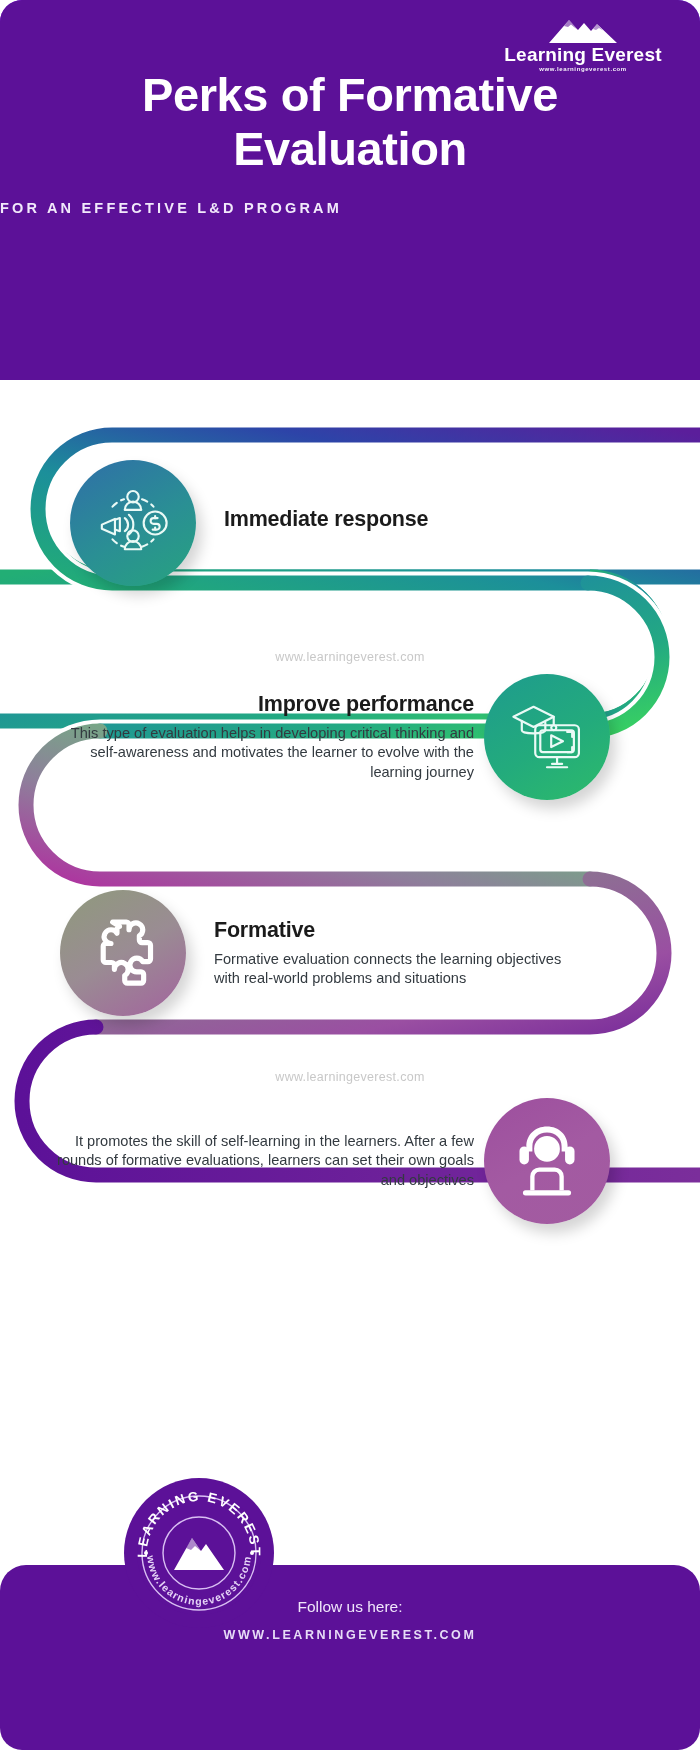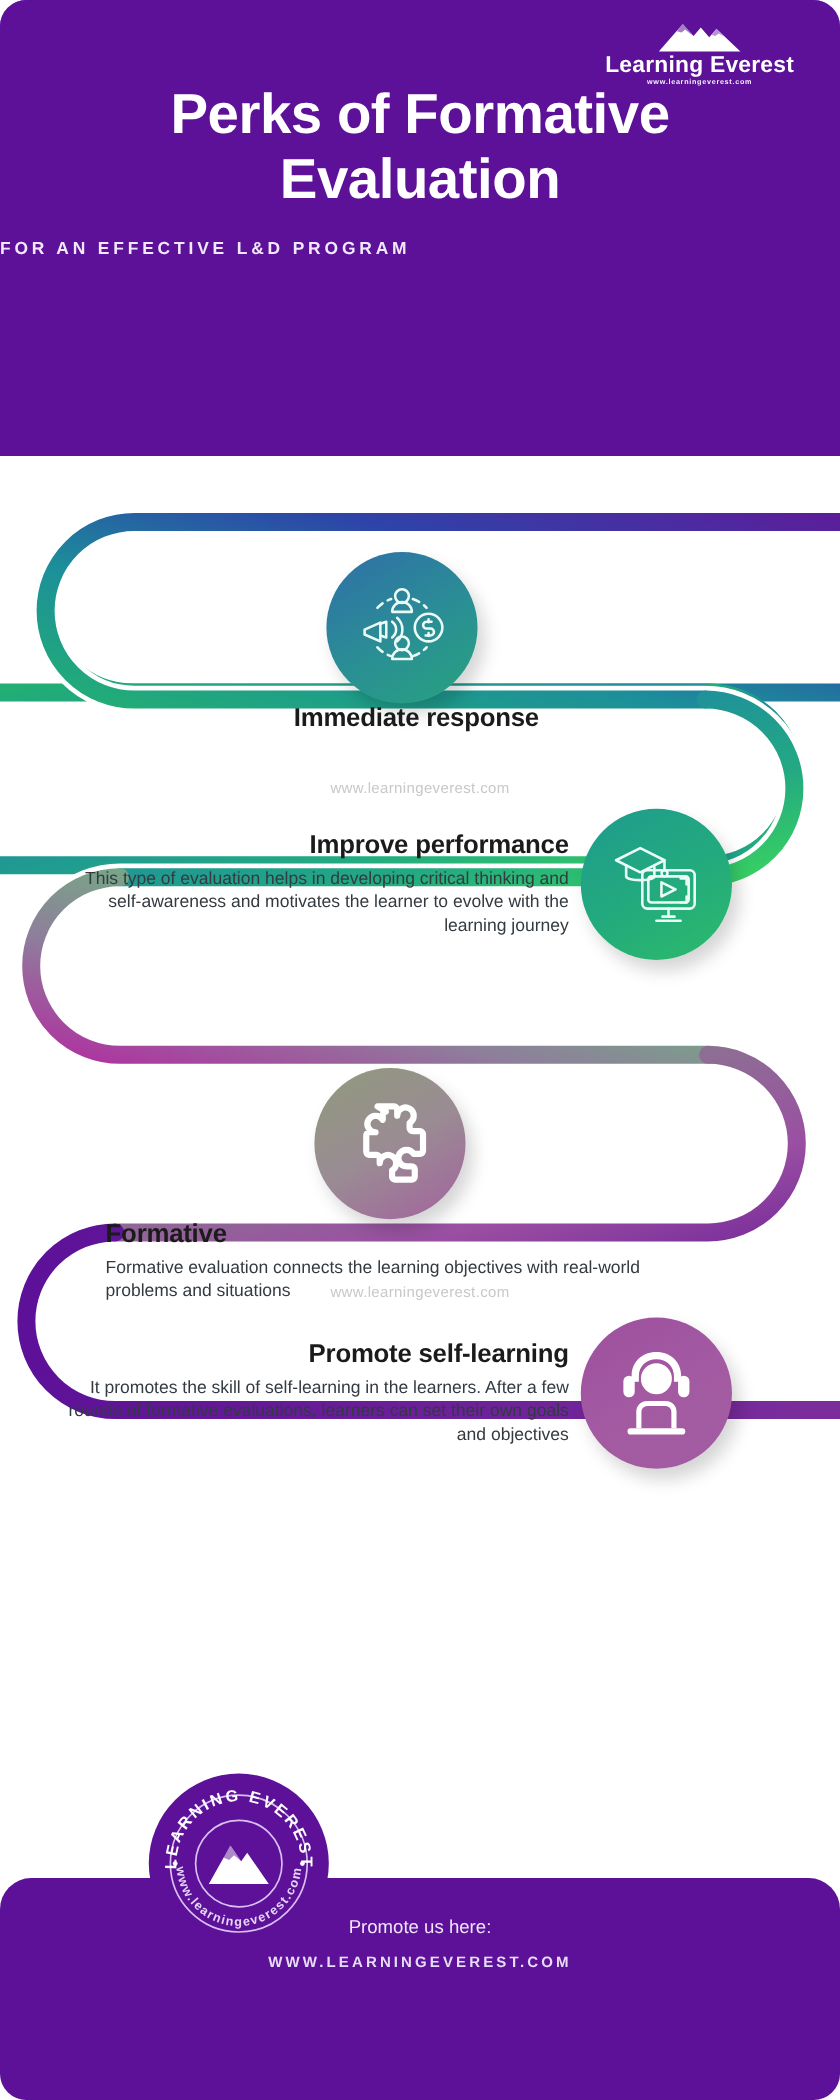--- a/index.html
+++ b/index.html
@@ -108,21 +108,20 @@
     height: 910px;
     z-index: 1;
   }
 
   
   .card {
     position: absolute;
     z-index: 3;
     display: flex;
     align-items: center;
-    flex-direction: column;
   }
   .icon-bubble {
     width: 126px; height: 126px;
     border-radius: 50%;
     flex: 0 0 126px;
     display: flex;
     align-items: center;
     justify-content: center;
     box-shadow: 6px 9px 14px rgba(0,0,0,0.17);
   }
@@ -349,21 +348,20 @@
           <rect x="71" y="33" width="11" height="21" rx="5.5"></rect>
           <circle cx="50" cy="36" r="15"></circle>
         </g>
         <g fill="none" stroke="#ffffff" stroke-width="5" stroke-linejoin="round">
           <path d="M33 84 v-16 a8 8 0 0 1 8 -8 h18 a8 8 0 0 1 8 8 v16"></path>
         </g>
         <rect x="22" y="84" width="56" height="6" rx="3" fill="#ffffff"></rect>
       </svg>
     </div>
     <div class="card-text">
-      <div class="card-title">Promote self-learning</div>
       <div class="card-body">It promotes the skill of self-learning in the learners. After a few rounds of formative evaluations, learners can set their own goals and objectives</div>
     </div>
   </div>
 
   <div class="footer-panel"></div>
 
   <div class="badge">
     <svg width="150" height="150" viewBox="0 0 150 150">
       <defs>
         <path id="arcTop" d="M 75 75 m -52 0 a 52 52 0 0 1 104 0" fill="none"></path>
@@ -378,16 +376,16 @@
       <text font-family="Liberation Sans, sans-serif" font-size="10.5" font-weight="bold" fill="#e6d4f7" letter-spacing="1.2">
         <textPath href="#arcBot" startOffset="50%" text-anchor="middle" id="badge-bot-path">www.learningeverest.com</textPath>
       </text>
       <circle cx="22" cy="75" r="2" fill="#ffffff"></circle>
       <circle cx="128" cy="75" r="2" fill="#ffffff"></circle>
       <path d="M50 92 L68 60 L77 73 L82 66 L100 92 Z" fill="#ffffff"></path>
       <path d="M68 60 L62 70 L67 72 L71 68 L77 73 Z" fill="#5c1198" opacity="0.5"></path>
     </svg>
   </div>
 
-  <div class="footer-follow">Promote us here:</div>
+  <div class="footer-follow">Follow us here:</div>
   <div class="footer-url">WWW.LEARNINGEVEREST.COM</div>
 
 </div>
 
 </body></html>

